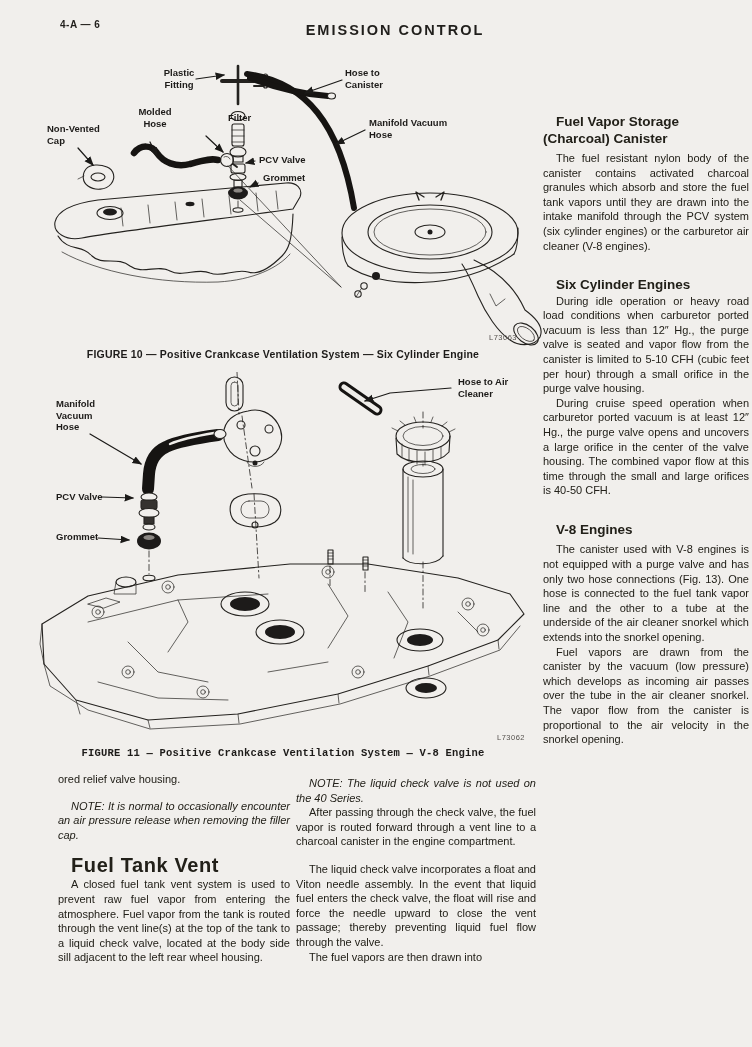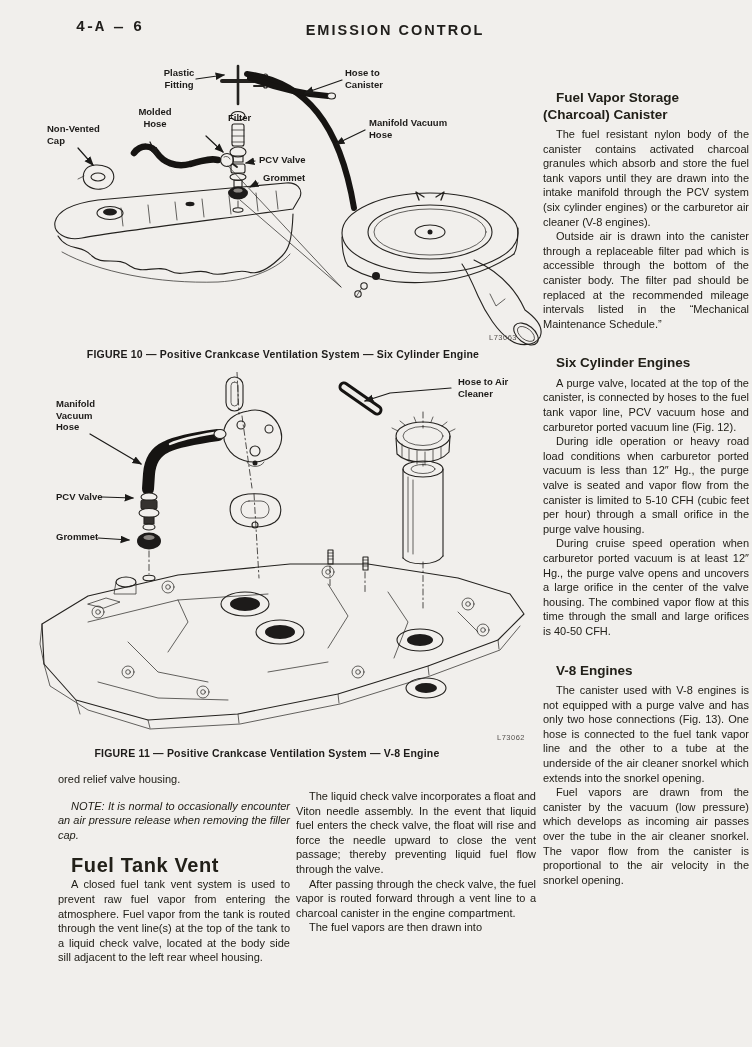--- a/index.html
+++ b/index.html
@@ -1,18 +1,18 @@
 <!DOCTYPE html>
 <html><head>
 <meta charset="utf-8">
 <style>
   html,body{margin:0;padding:0;background:#cfcdc9;}
   .page{position:relative;width:752px;height:1047px;background:#f1efec;
         font-family:"Liberation Sans",sans-serif;color:#201e1b;overflow:hidden;}
-  .hdr-num{position:absolute;left:76px;top:19px;font-size:15px;font-weight:bold;letter-spacing:.5px;font-family:Liberation Mono, monospace;}
+  .hdr-num{position:absolute;left:60px;top:19px;font-size:10px;font-weight:bold;letter-spacing:.5px;}
   .hdr-title{position:absolute;left:160px;top:22px;width:470px;text-align:center;
              font-size:14.5px;font-weight:bold;letter-spacing:2px;}
   .fig-svg{position:absolute;}
   .lbl{position:absolute;font-weight:bold;font-size:9.5px;line-height:11.5px;color:#1d1b19;}
   .ctr{text-align:center;}
   .cap{position:absolute;font-weight:bold;font-size:10.5px;letter-spacing:.2px;
        text-align:center;color:#1d1b19;}
   .code{position:absolute;font-size:7.5px;color:#55514d;letter-spacing:.5px;}
   .col{position:absolute;font-size:11px;line-height:14.6px;text-align:justify;color:#222019;}
   .col p{margin:0;text-indent:13px;}
@@ -224,43 +224,42 @@
       <path class="arrow" d="M70,166 L101,168" marker-end="url(#ah2)"></path>
       <path class="arrow" d="M423,16 L362,21 L337,29" marker-end="url(#ah2)"></path>
     </g>
   </svg>
 
   <div class="lbl" style="left:56px;top:398px;width:62px;">Manifold Vacuum Hose</div>
   <div class="lbl" style="left:56px;top:491px;width:62px;">PCV Valve</div>
   <div class="lbl" style="left:56px;top:531px;width:55px;">Grommet</div>
   <div class="lbl" style="left:458px;top:376px;width:70px;">Hose to Air Cleaner</div>
   <div class="code" style="left:497px;top:733px;">L73062</div>
-  <div class="cap" style="left:42px;top:747px;width:450px;">FIGURE 11 — Positive Crankcase Ventilation System — V-8 Engine</div>
+  <div class="cap" style="left:58px;top:747px;width:450px;font-family:Liberation Mono, monospace;">FIGURE 11 — Positive Crankcase Ventilation System — V-8 Engine</div>
 
   <div class="col" style="left:58px;top:772px;width:232px;">
     <p class="ni">ored relief valve housing.</p>
     <p class="it" style="margin-top:12px;">NOTE: It is normal to occasionally encounter an air pressure release when removing the filler cap.</p>
     <p class="bhead2" style="margin-top:15px;">Fuel Tank Vent</p>
     <p style="margin-top:3px;">A closed fuel tank vent system is used to prevent raw fuel vapor from entering the atmosphere. Fuel vapor from the tank is routed through the vent line(s) at the top of the tank to a liquid check valve, located at the body side sill adjacent to the left rear wheel housing.</p>
   </div>
 
   <div class="col" style="left:296px;top:776px;width:240px;">
+    <p class="it">NOTE: The liquid check valve is not used on the 40 Series.</p>
+    <p>After passing through the check valve, the fuel vapor is routed forward through a vent line to a charcoal canister in the engine compartment.</p>
     <p style="margin-top:13px;">The liquid check valve incorporates a float and Viton needle assembly. In the event that liquid fuel enters the check valve, the float will rise and force the needle upward to close the vent passage; thereby preventing liquid fuel flow through the valve.</p>
-    <p>After passing through the check valve, the fuel vapor is routed forward through a vent line to a charcoal canister in the engine compartment.</p>
     <p>The fuel vapors are then drawn into</p>
   </div>
 
   <div class="col" style="left:543px;top:66px;width:206px;">
 
-    <p class="bhead" style="margin-top:24px;">Fuel Vapor Storage (Charcoal) Canister</p>
+    <p class="bhead" style="margin-top:48px;">Fuel Vapor Storage (Charcoal) Canister</p>
     <p style="margin-top:4px;">The fuel resistant nylon body of the canister contains activated charcoal granules which absorb and store the fuel tank vapors until they are drawn into the intake manifold through the PCV system (six cylinder engines) or the carburetor air cleaner (V-8 engines).</p>
-    <p>Outside air is drawn into the canister through a replaceable filter pad which is accessible through the bottom of the canister body. The filter pad should be replaced at the recommended mileage intervals listed in the “Mechanical Maintenance Schedule.”</p>
 
     <p class="bhead" style="margin-top:24px;">Six Cylinder Engines</p>
-    <p style="margin-top:4px;">A purge valve, located at the top of the canister, is connected by hoses to the fuel tank vapor line, PCV vacuum hose and carburetor ported vacuum line (Fig. 12).</p>
     <p>During idle operation or heavy road load conditions when carburetor ported vacuum is less than 12″ Hg., the purge valve is seated and vapor flow from the canister is limited to 5-10 CFH (cubic feet per hour) through a small orifice in the purge valve housing.</p>
     <p>During cruise speed operation when carburetor ported vacuum is at least 12″ Hg., the purge valve opens and uncovers a large orifice in the center of the valve housing. The combined vapor flow at this time through the small and large orifices is 40-50 CFH.</p>
 
     <p class="bhead" style="margin-top:24px;">V-8 Engines</p>
     <p style="margin-top:4px;">The canister used with V-8 engines is not equipped with a purge valve and has only two hose connections (Fig. 13). One hose is connected to the fuel tank vapor line and the other to a tube at the underside of the air cleaner snorkel which extends into the snorkel opening.</p>
     <p>Fuel vapors are drawn from the canister by the vacuum (low pressure) which develops as incoming air passes over the tube in the air cleaner snorkel. The vapor flow from the canister is proportional to the air velocity in the snorkel opening.</p>
   </div>
 
 </div>
 

